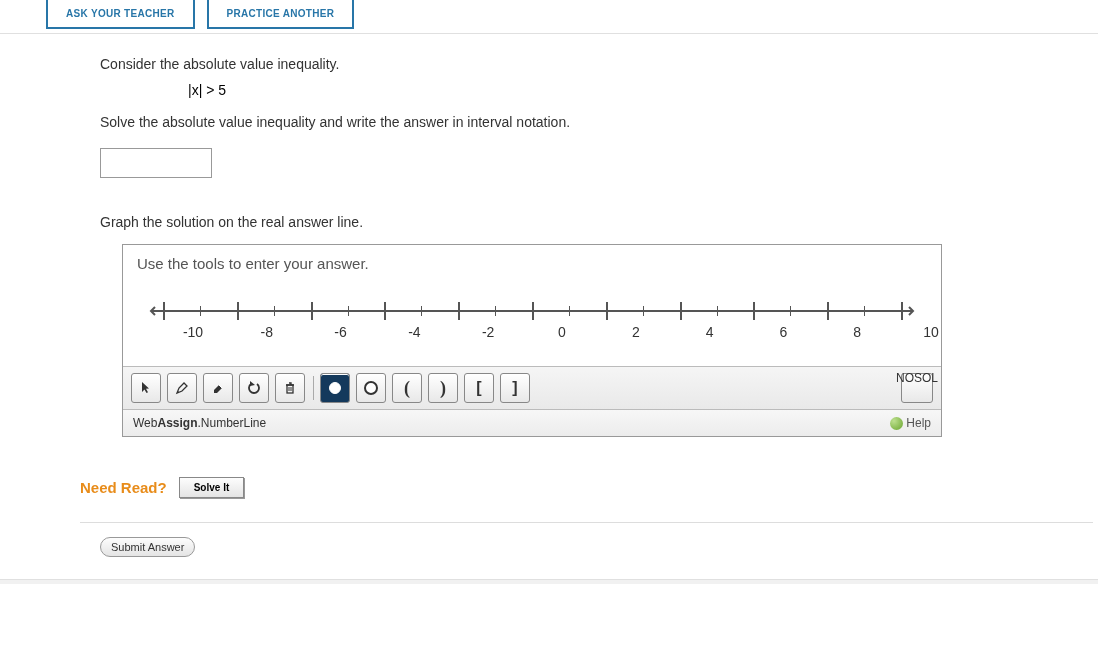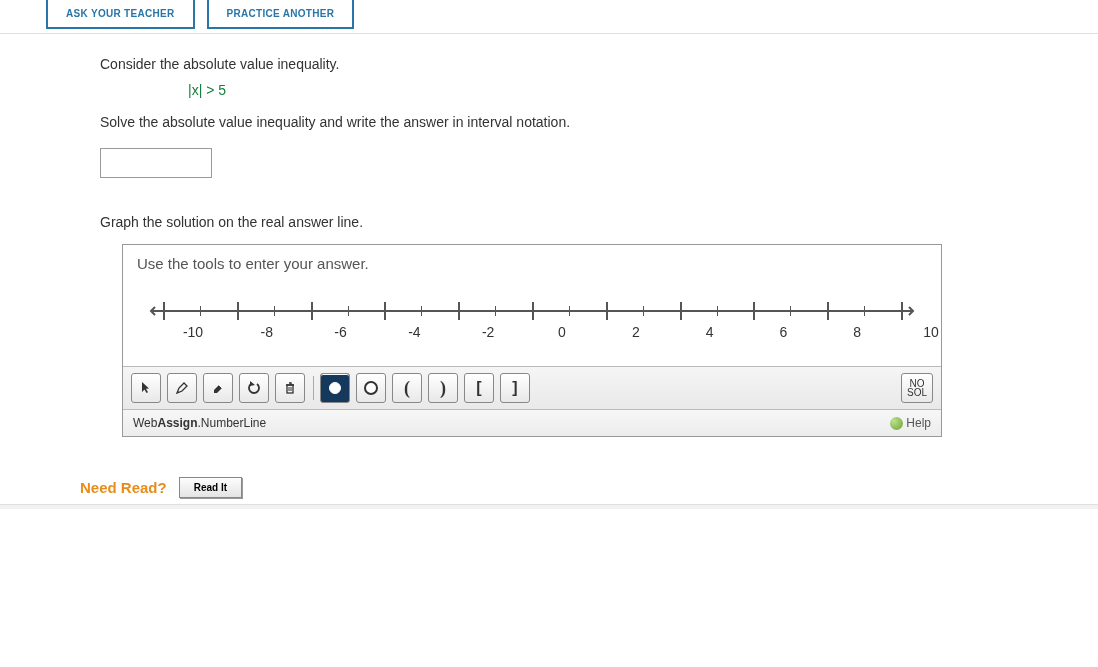--- a/index.html
+++ b/index.html
@@ -31,21 +31,21 @@
     border-top: none;
   }
   .content {
     padding: 16px 5px 0 100px;
     font-size: 14px;
   }
   .prompt-line {
     margin: 6px 0 10px 0;
   }
   .inequality {
-    color: #15803d;
+    color: #000000;
     margin: 10px 0 16px 88px;
   }
   .answer-input {
     width: 106px;
     height: 26px;
     border: 1px solid #999;
     margin: 8px 0 18px 0;
   }
   .numberline-wrap {
     margin: 14px 0 0 22px;
@@ -140,25 +140,24 @@
   }
   .tool-btn .paren { font-size: 18px; font-weight: bold; font-family: Georgia, serif;}
   .tool-btn .bracket { font-size: 16px; font-weight: bold; }
   .nosol-btn {
     margin-left: auto;
     width: 30px;
     height: 28px;
     border: 1px solid #888;
     border-radius: 3px;
     background: linear-gradient(#fff, #e8e8e8);
-    font-size: 10px;
+    font-size: 12px;
     line-height: 9px;
     text-align: center;
     display: flex;
-    flex-direction: column;
     justify-content: center;
     cursor: pointer;
   }
   .nl-footer {
     border-top: 1px solid #bbb;
     background: linear-gradient(#f7f7f7, #ececec);
     padding: 6px 10px;
     display: flex;
     align-items: center;
     font-size: 12px;
@@ -361,20 +360,23 @@
           <span class="help-link">
             <span class="hicon"></span>
             <span>Help</span>
           </span>
         </div>
       </div>
     </div>
 
     <div class="need-help-row">
       <span class="need-help-label">Need Read?</span>
-      <button class="readit-btn">Read It</button>
+      <button class="readit-btn">Solve It</button>
     </div>
 
+    <div class="submit-row">
+      <button class="submit-btn">Submit Answer</button>
+    </div>
 
   </div>
 
   <div class="bottom-edge"></div>
 </div>
 
 </body></html>

